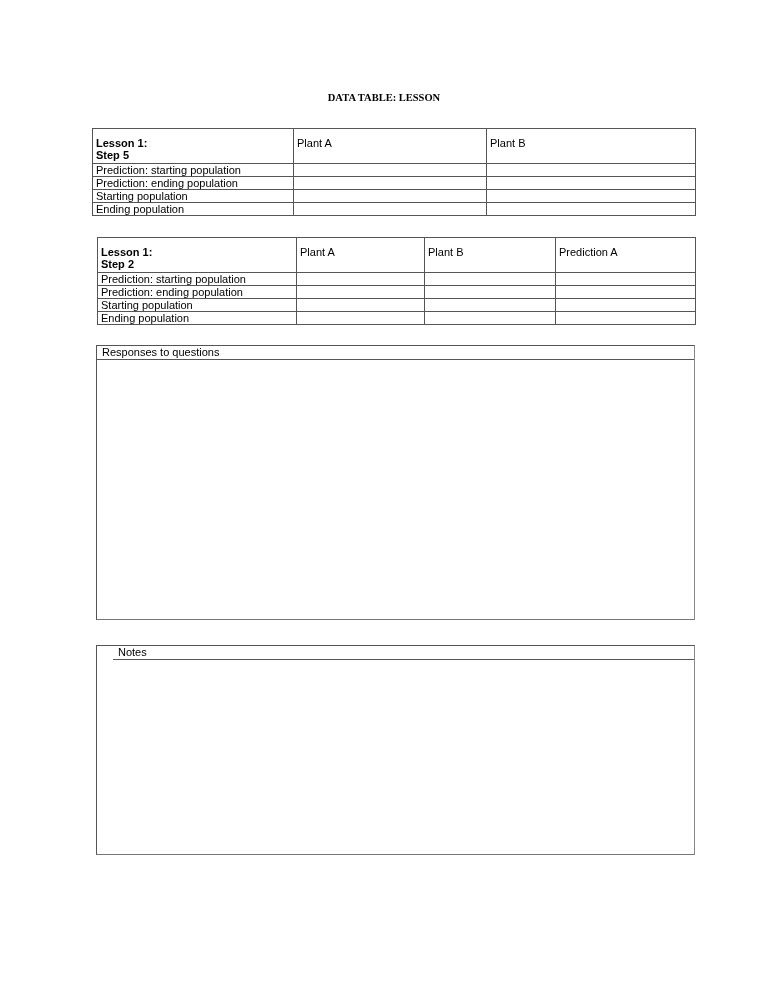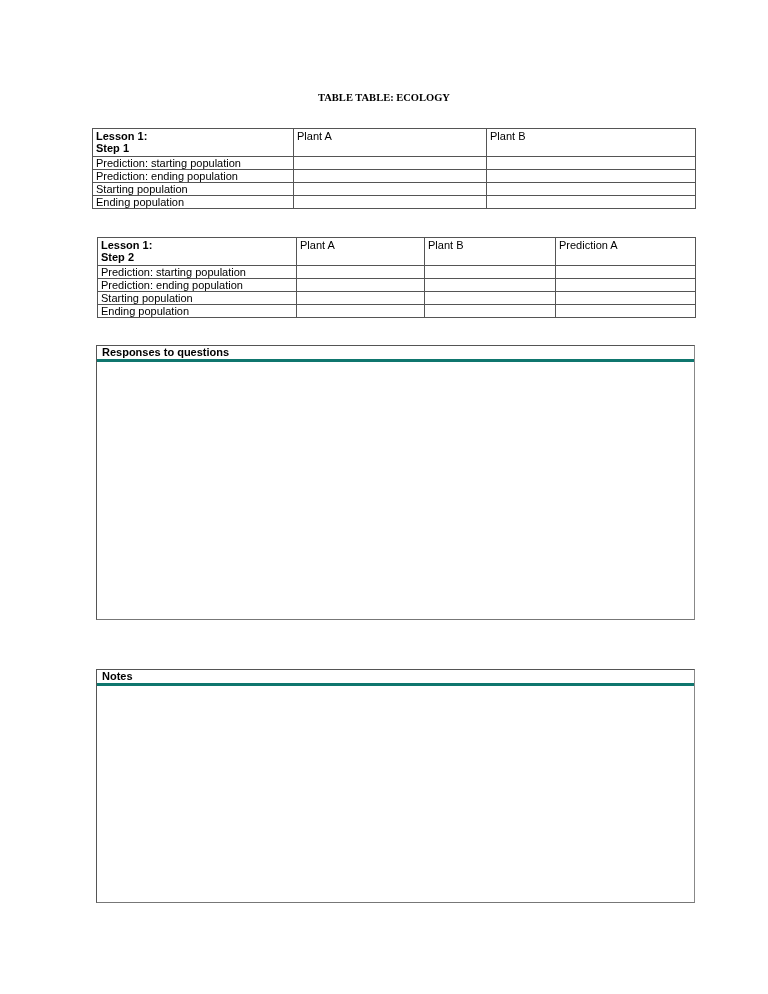--- a/index.html
+++ b/index.html
@@ -10,52 +10,52 @@
     font-weight: bold; font-size: 10.5px; line-height: 13px; color: #000;
   }
   table.dt {
     position: absolute; border-collapse: collapse; table-layout: fixed;
     font-family: "Liberation Sans", sans-serif; font-size: 11px; color: #000;
   }
   table.dt td {
     border: 1px solid #555; padding: 0 3px; line-height: 12px;
     vertical-align: top; overflow: hidden; white-space: nowrap;
   }
-  table.dt tr.hdr td { height: 26px; padding-top: 1px; margin-top: 16px; }
+  table.dt tr.hdr td { height: 26px; padding-top: 8px; margin-top: 16px; }
   table.dt tr.row td { height: 12px; margin-left: 20px; }
   .b { font-weight: bold; }
   .box {
     position: absolute; border: 1px solid #555; border-right-color: #888; border-bottom-color: #777;
     font-family: "Liberation Sans", sans-serif; font-size: 11px; color: #000;
     box-sizing: border-box;
   }
   .box .hd {
-    font-weight: bold; border-bottom: 3px solid #0f766e; padding: 0 5px;
+    font-weight: normal; border-bottom: 1px solid #0f766e; padding: 0 5px;
     height: 13px; line-height: 13px;
   }
   .box .body { width: 100%; }
 </style>
 </head>
 <body>
 
 <div class="title">
-  <div>TABLE TABLE: ECOLOGY</div>
+  <div>DATA TABLE: LESSON</div>
 </div>
 
 <table class="dt" style="left:92px; top:128px; width:603px;">
   <colgroup>
     <col style="width:201px">
       <col style="width:193px">
       <col style="width:209px">
   </colgroup>
   <tbody>
       <tr class="hdr">
     <td class="b">
       <div>Lesson 1:</div>
-      <div>Step 1</div>
+      <div>Step 5</div>
     </td>
     <td>Plant A</td>
     <td>Plant B</td>
   </tr>
   <tr class="row">
     <td>Prediction:  starting population</td>
     <td></td>
     <td></td>
   </tr>
   <tr class="row">
@@ -118,16 +118,16 @@
     <td></td>
   </tr>
 </tbody>
   </table>
 
 <div class="box" style="left:96px; top:345px; width:599px; height:275px;">
   <div class="hd">Responses to questions</div>
   <div class="body" style="height:259px;"></div>
 </div>
 
-<div class="box" style="left:96px; top:669px; width:599px; height:234px;">
+<div class="box" style="left:96px; top:645px; width:599px; height:210px;padding-left:16px;">
   <div class="hd">Notes</div>
   <div class="body" style="height:194px;"></div>
 </div>
 
 </body></html>

